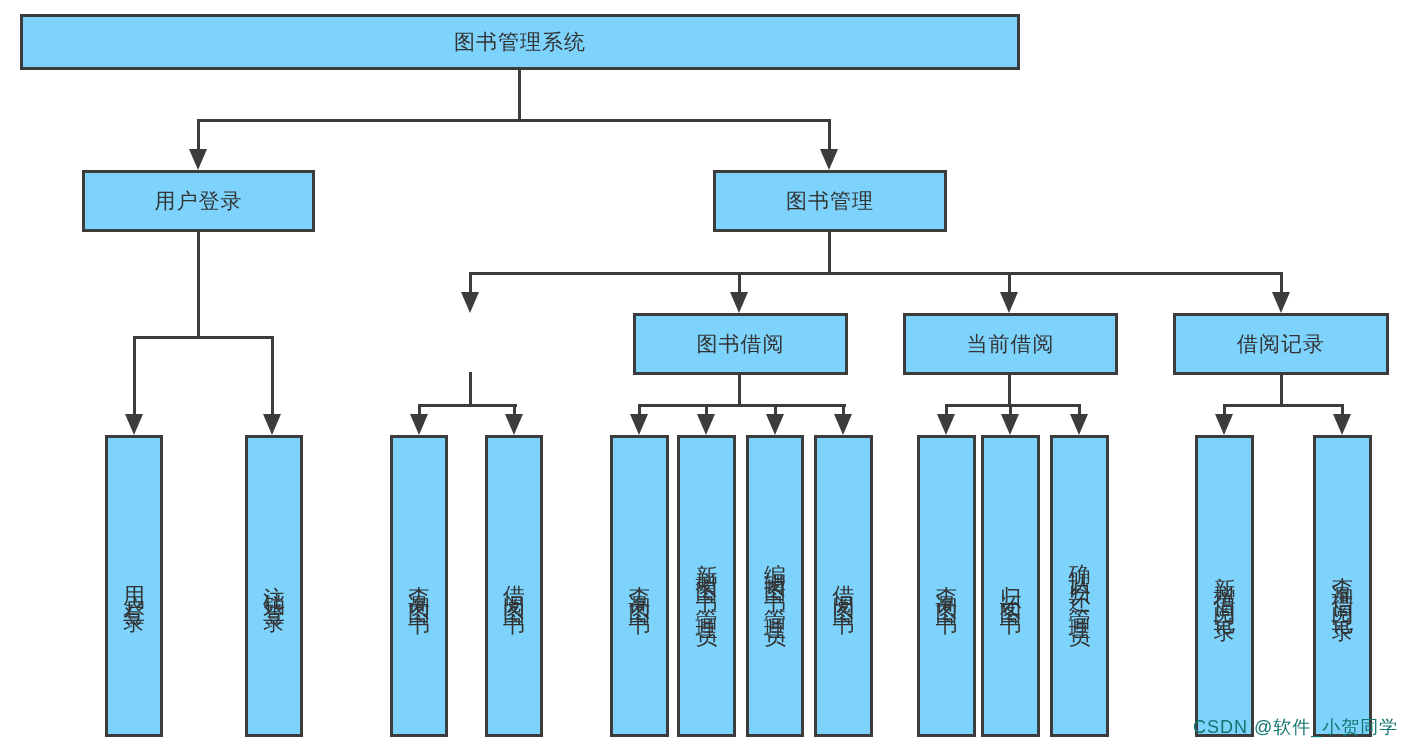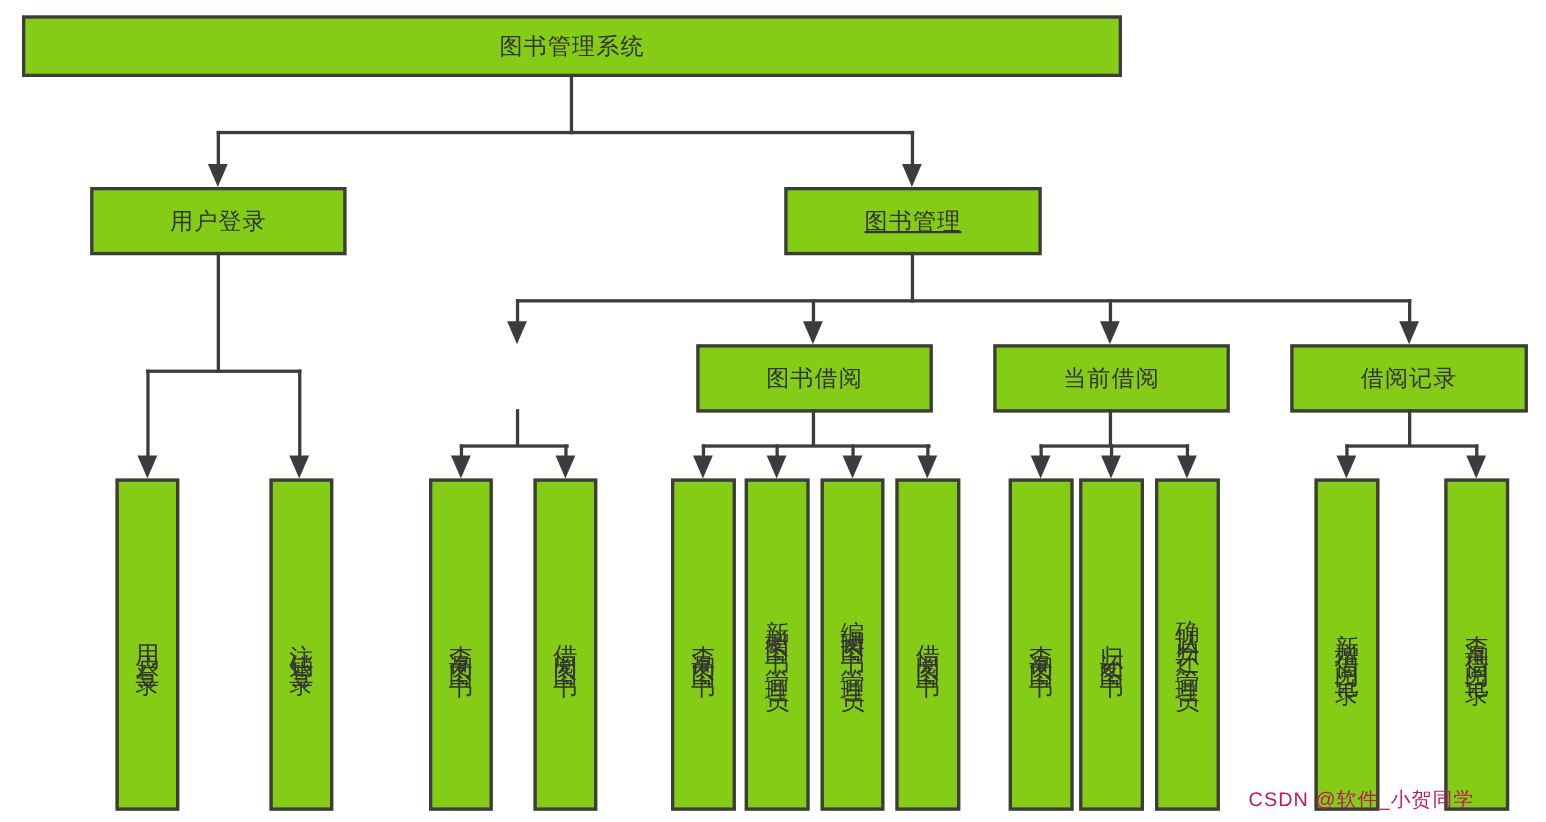--- a/index.html
+++ b/index.html
@@ -6,21 +6,21 @@
   #canvas{
     position:relative;
     width:1405px;height:747px;
     background:#ffffff;
     font-family:"Liberation Sans","DejaVu Sans",sans-serif;
     overflow:hidden;
   }
   .box{
     position:absolute;
     box-sizing:border-box;
-    background:#84cc16;
+    background:#7dd3fc;
     border:3px solid #3c3c3c;
     display:flex;
     align-items:center;
     justify-content:center;
     color:#333333;
     font-size:21px;
     letter-spacing:1px;
     white-space:nowrap;
   }
   .leaf .vlabel{
@@ -38,23 +38,23 @@
   .hline{height:3px;}
   .arrow{
     position:absolute;
     width:0;height:0;
     border-left:9px solid transparent;
     border-right:9px solid transparent;
     border-top:21px solid #3c3c3c;
   }
   .watermark{
     position:absolute;
-    left:1135px;top:715px;
+    left:1193px;top:715px;
     font-size:18px;
-    color:#be185d;
+    color:#0f766e;
     letter-spacing:1px;
     white-space:nowrap;
   }
 </style>
 </head>
 <body>
 
 <div id="canvas">
 
   <div class="box" style="left:20px;top:14px;width:1000px;height:56px;">
@@ -64,21 +64,21 @@
   <div class="vline" style="left:518px;top:68px;height:54px;"></div>
   <div class="hline" style="left:197px;top:119px;width:634px;"></div>
   <div class="vline" style="left:197px;top:119px;height:33px;"></div>
   <div class="arrow" style="left:189px;top:149px;"></div>
   <div class="vline" style="left:828px;top:119px;height:33px;"></div>
   <div class="arrow" style="left:820px;top:149px;"></div>
 
   <div class="box" style="left:82px;top:170px;width:233px;height:62px;">
     <span>用户登录</span>
   </div>
-  <div class="box" style="left:713px;top:170px;width:234px;height:62px;text-decoration:underline;">
+  <div class="box" style="left:713px;top:170px;width:234px;height:62px;">
     <span>图书管理</span>
   </div>
 
   <div class="vline" style="left:197px;top:229px;height:110px;"></div>
   <div class="hline" style="left:133px;top:336px;width:141px;"></div>
   <div class="vline" style="left:133px;top:336px;height:80px;"></div>
   <div class="arrow" style="left:125px;top:414px;"></div>
   <div class="vline" style="left:271px;top:336px;height:80px;"></div>
   <div class="arrow" style="left:263px;top:414px;"></div>
 

